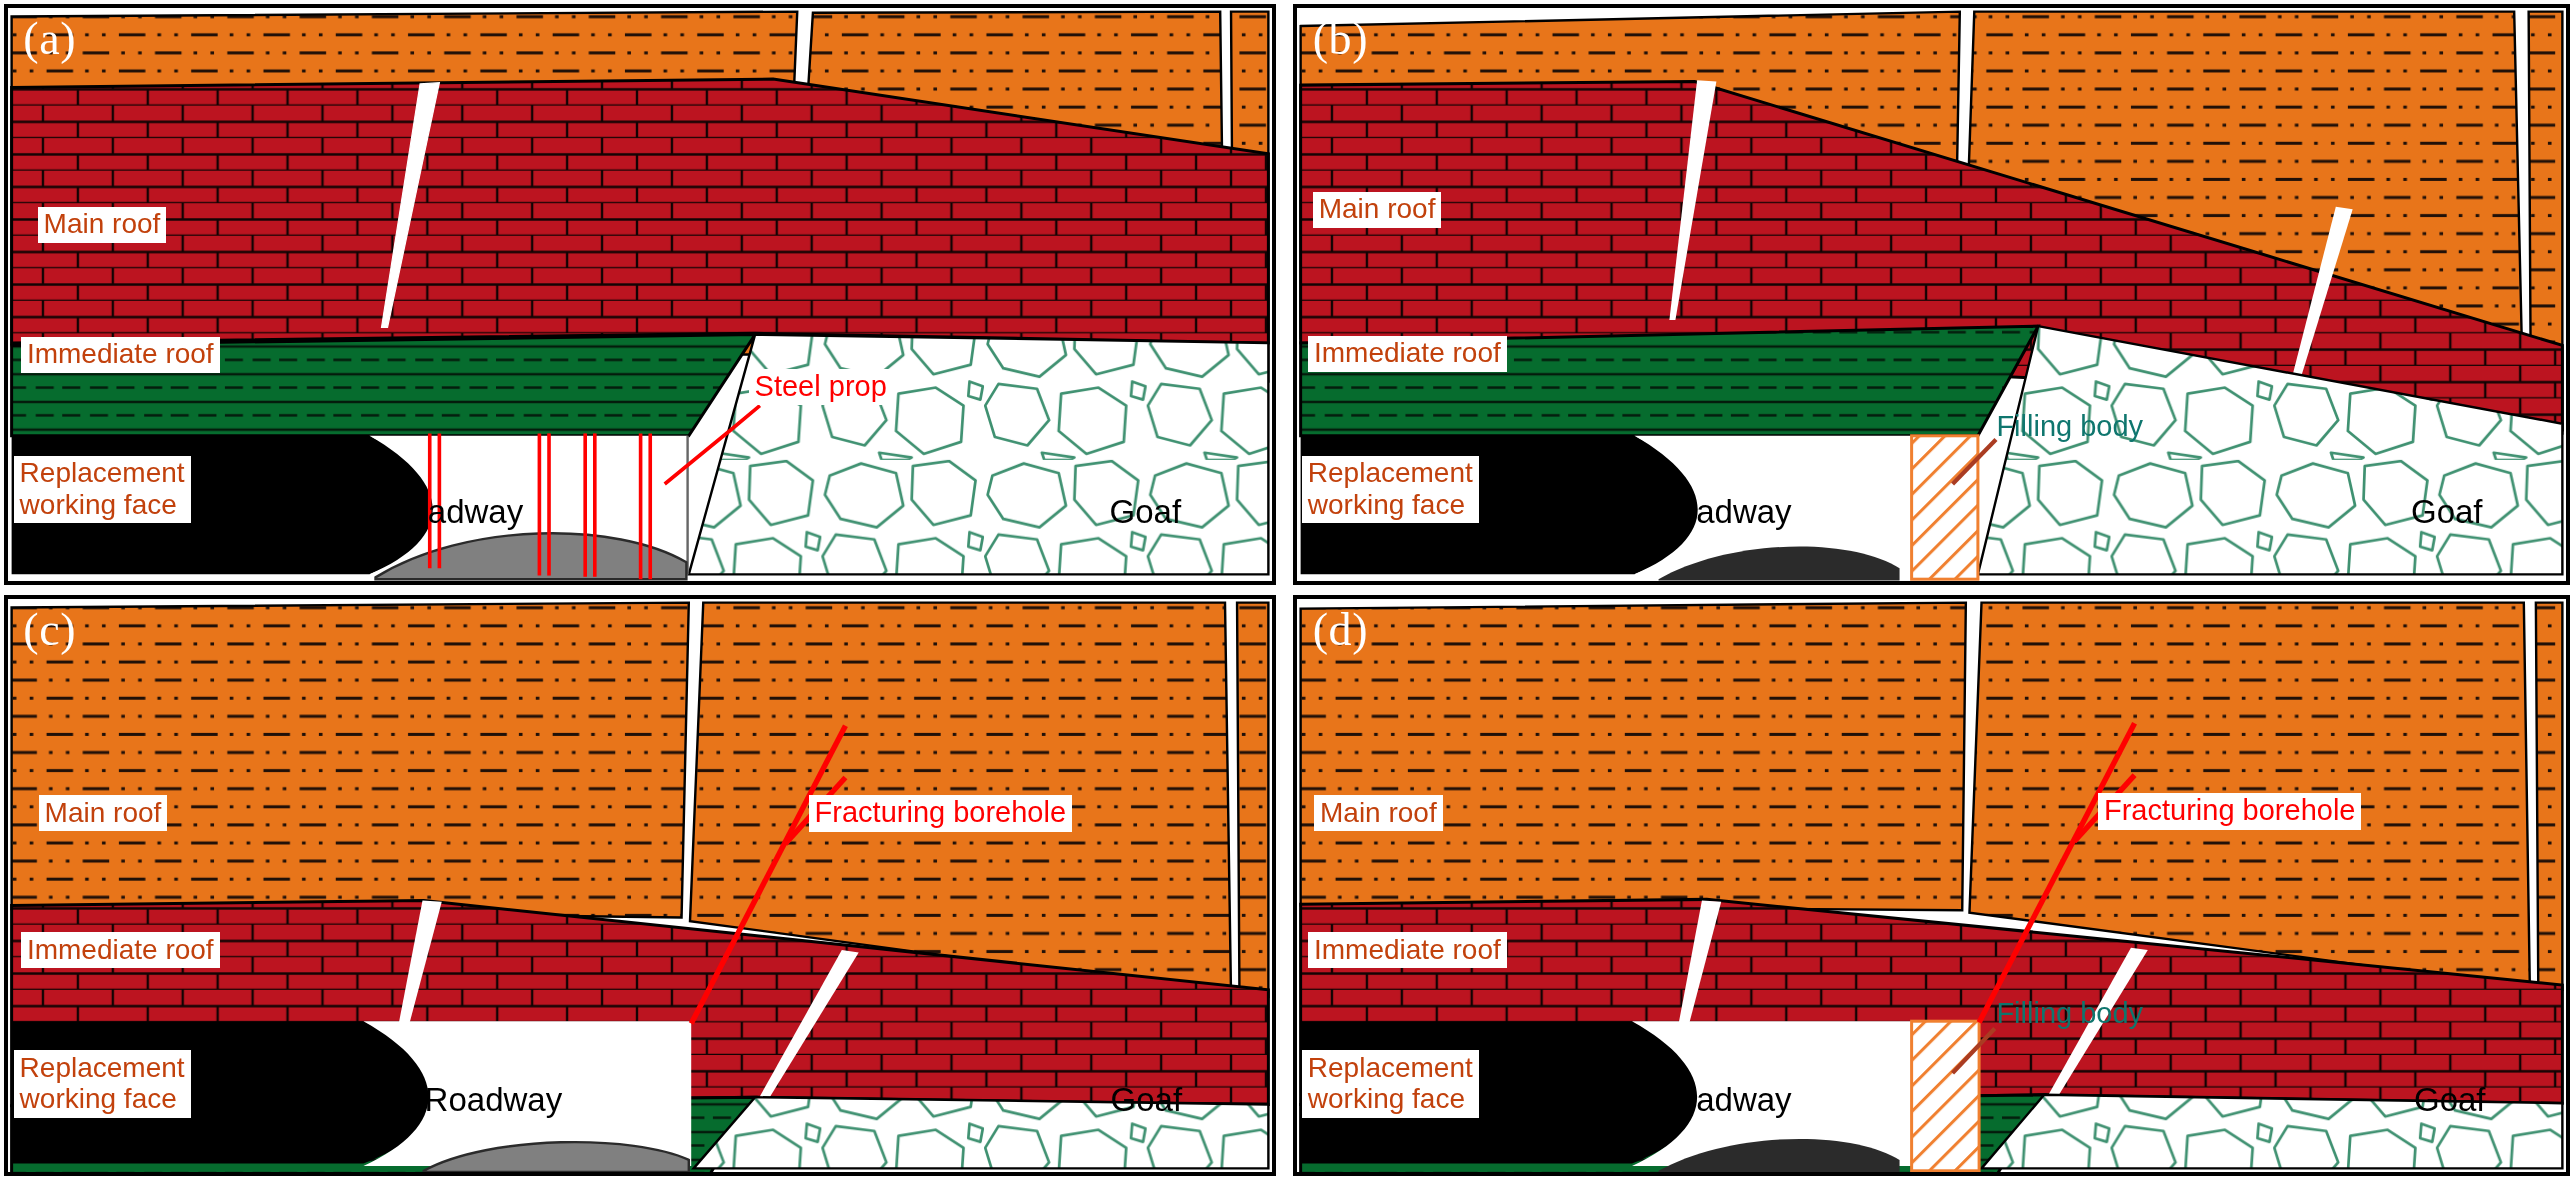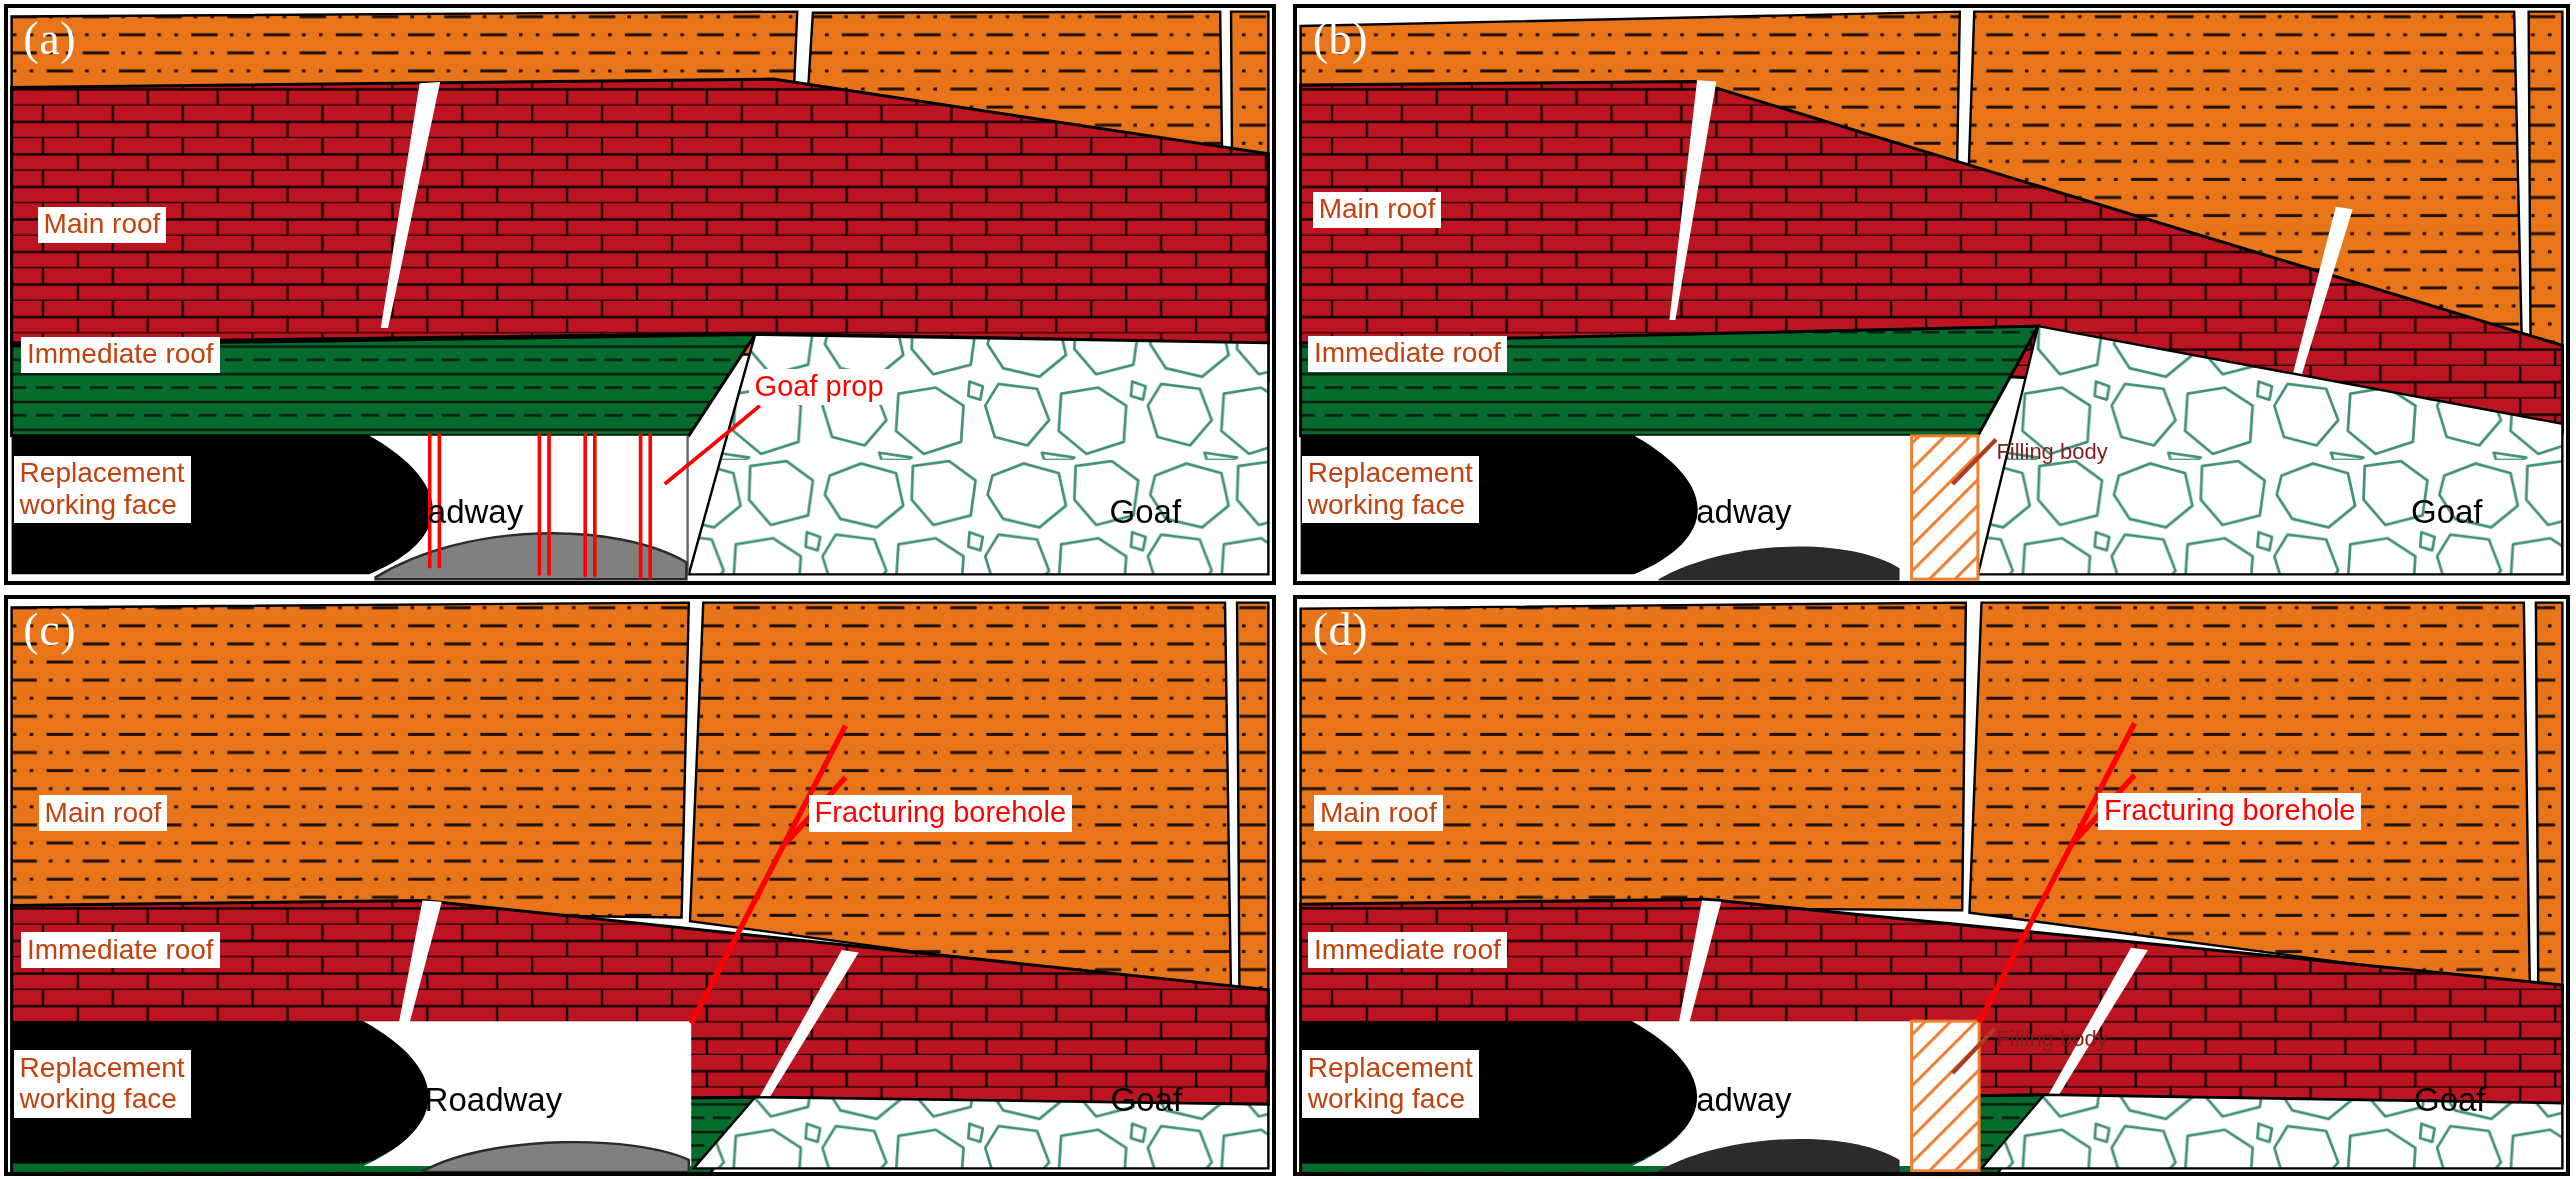--- a/index.html
+++ b/index.html
@@ -66,28 +66,27 @@
     background:#ffffff;
     color:#ff0000;
     font-size:29px;
     padding:1.2px 6px 2.4px 6px;
     white-space:nowrap;
     z-index:55;
     font-family:"Liberation Sans",sans-serif;
   }
   .lbl-brown{
     position:absolute;
-    color:#7f1d1d;
-    font-size:22px;
+    color:#0f766e;
+    font-size:29px;
     padding:0 2.4px;
     white-space:nowrap;
     z-index:55;
     background:transparent;
     font-family:"Liberation Sans",sans-serif;
-    margin-top:29px;
   }
 </style>
 </head>
 <body>
 
 <div id="figure">
 
   <div class="panel p-a">
     <div class="stage">
       <svg class="art" viewBox="0 0 2098 951" preserveAspectRatio="none">
@@ -197,21 +196,21 @@
       </svg>
 
       <span class="panel-label">(a)</span>
 
       <span class="txtbox" style="left:30px;top:199px;">Main roof</span>
       <span class="txtbox" style="left:13.3px;top:329px;">Immediate roof</span>
       <span class="txtbox" style="left:6px;top:448px;">Replacement
 working face</span>
       <span class="txtplain" style="left:378px;top:485px;">Roadway</span>
       <span class="txtplain" style="left:1102px;top:485px;">Goaf</span>
-      <span class="lbl-red" style="left:741px;top:361px;">Goaf prop</span>
+      <span class="lbl-red" style="left:741px;top:361px;">Steel prop</span>
     </div>
   </div>
 
   <div class="panel p-b">
     <div class="stage">
       <svg class="art" viewBox="0 0 2106 951" preserveAspectRatio="none">
         <defs>
           <pattern id="pb-sand" width="120" height="60" patternUnits="userSpaceOnUse">
             <rect width="120" height="60" fill="#E8751A"></rect>
             <g fill="#201008">

